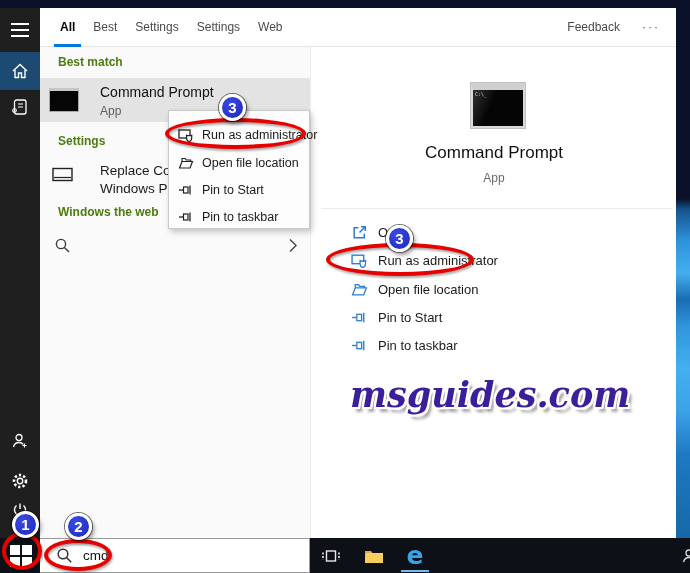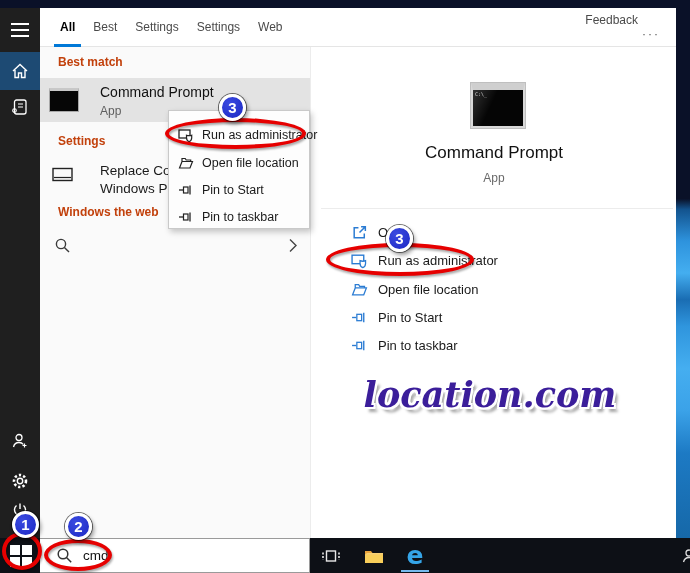--- a/index.html
+++ b/index.html
@@ -26,27 +26,27 @@
 
   
   .topbar { position:absolute; left:40px; top:0; width:636px; height:39px; background:#fff;
             border-bottom:1px solid #e5e5e5; display:flex; align-items:center; padding:0 16px 0 20px; }
   .tab { font-size:12px; color:#4a4a4a; margin-right:18px; position:relative; height:39px;
          display:flex; align-items:center; cursor:default; }
   .tab.active { color:#000000; font-weight:bold; }
   .tab.active::after { content:""; position:absolute; left:-6px; right:-6px; bottom:0; height:3px; background:#0078d7; }
   .tab .dd-arrow { width:0; height:0; border-left:4px solid transparent; border-right:4px solid transparent;
                    border-top:5px solid #444; margin-left:6px; }
-  .topbar-right { margin-left:auto; display:flex; align-items:flex-end;flex-direction:column; }
+  .topbar-right { margin-left:auto; display:flex; align-items:flex-end; }
   .feedback { font-size:12px; color:#4a4a4a; margin-right:22px; }
   .overflow { font-size:12px; color:#555; letter-spacing:2px; }
 
   
   .left-pane { position:absolute; left:40px; top:39px; width:270px; height:491px; background:#fafafa; }
-  .sec-header { position:absolute; left:18px; font-size:12px; font-weight:bold; color:#c2410c; }
+  .sec-header { position:absolute; left:18px; font-size:12px; font-weight:bold; color:#4d7c0f; }
   .h-best { top:8px; } .h-settings { top:87px; } .h-web { top:158px; }
   .bm-row { position:absolute; left:0; top:31px; width:270px; height:44px; background:#e3e3e3; }
   .bm-icon { position:absolute; left:9px; top:10px; width:30px; height:24px; background:#060606;
              border:1px solid #a8a8a8; border-top:3px solid #c8c8c8; }
   .bm-title { position:absolute; left:60px; top:6px; font-size:14px; color:#111; }
   .bm-sub { position:absolute; left:60px; top:26px; font-size:12px; color:#5f5f5f; }
   .set-item-icon { position:absolute; left:12px; top:119px; }
   .set-l1 { position:absolute; left:60px; top:116px; font-size:13.5px; color:#1a1a1a; white-space:nowrap; }
   .set-l2 { position:absolute; left:60px; top:134px; font-size:13.5px; color:#1a1a1a; white-space:nowrap; }
   .web-row { position:absolute; left:0; top:186px; width:270px; height:30px; }
@@ -328,21 +328,21 @@
               <rect x="5.5" y="5" width="4.5" height="6" fill="none" stroke="#222" stroke-width="1.2"></rect>
               <path d="M12 3.5 V12.5" stroke="#222" stroke-width="1.3"></path>
             </svg>
         </span>
         <span class="ml">Pin to taskbar</span>
       </div>
     </div>
 
   </div>
 
-  <div class="watermark">location.com</div>
+  <div class="watermark">msguides.com</div>
 
   <div class="taskbar">
     <div class="start-btn">
       <div class="win-logo">
           <span></span>
           <span></span>
           <span></span>
           <span></span>
         </div>
     </div>

